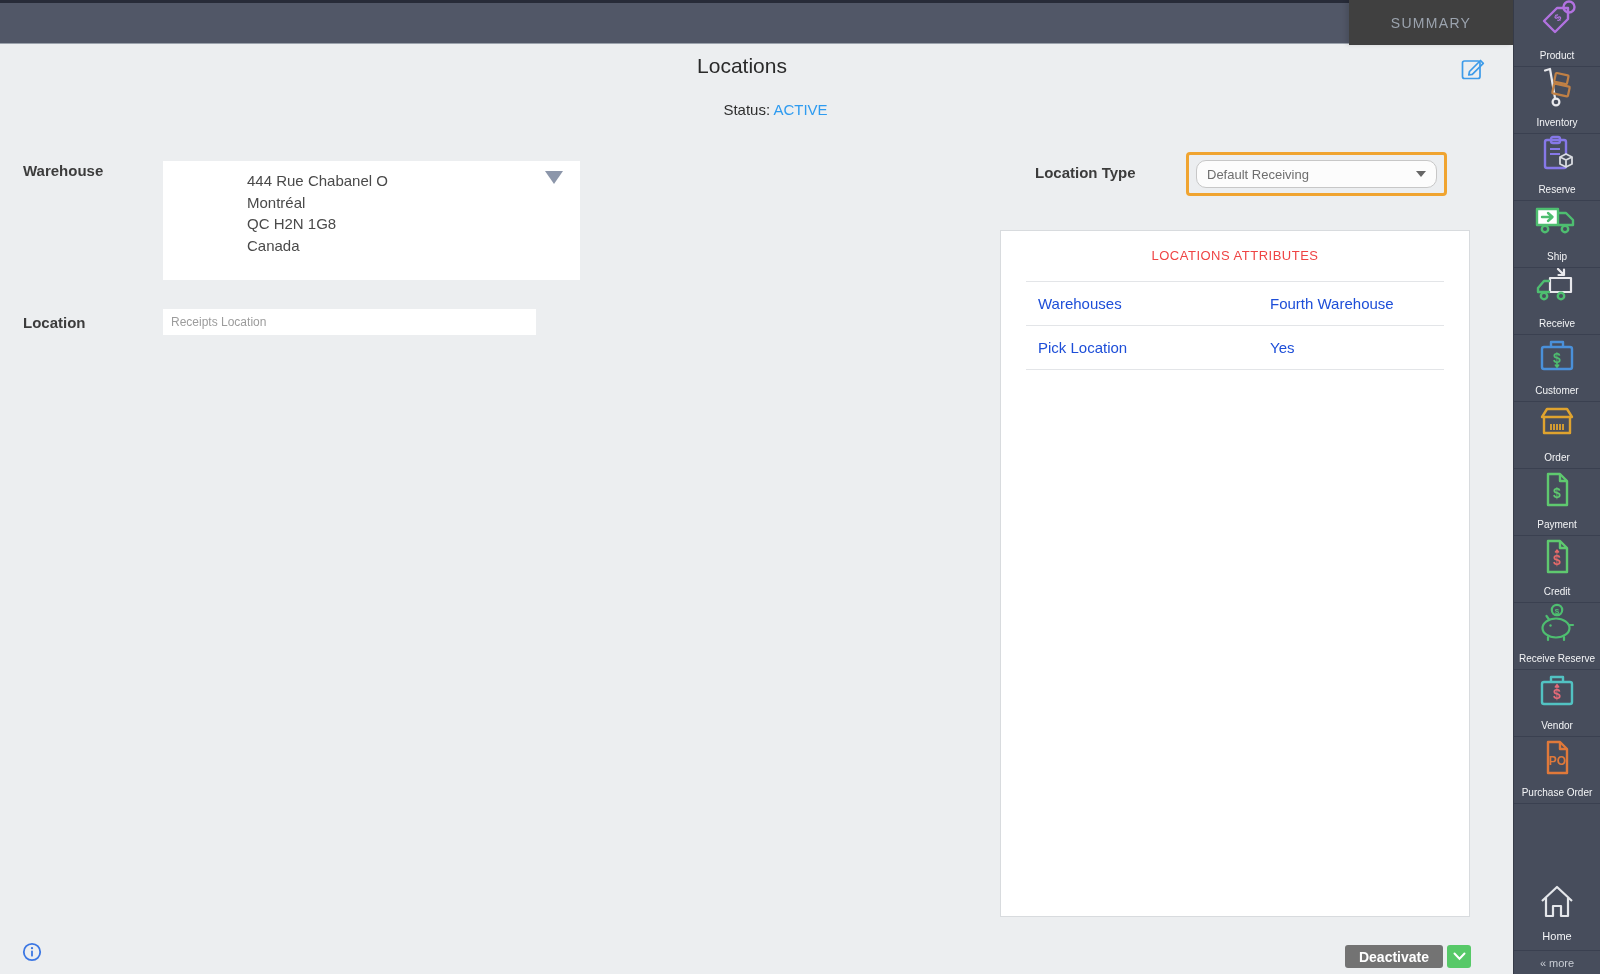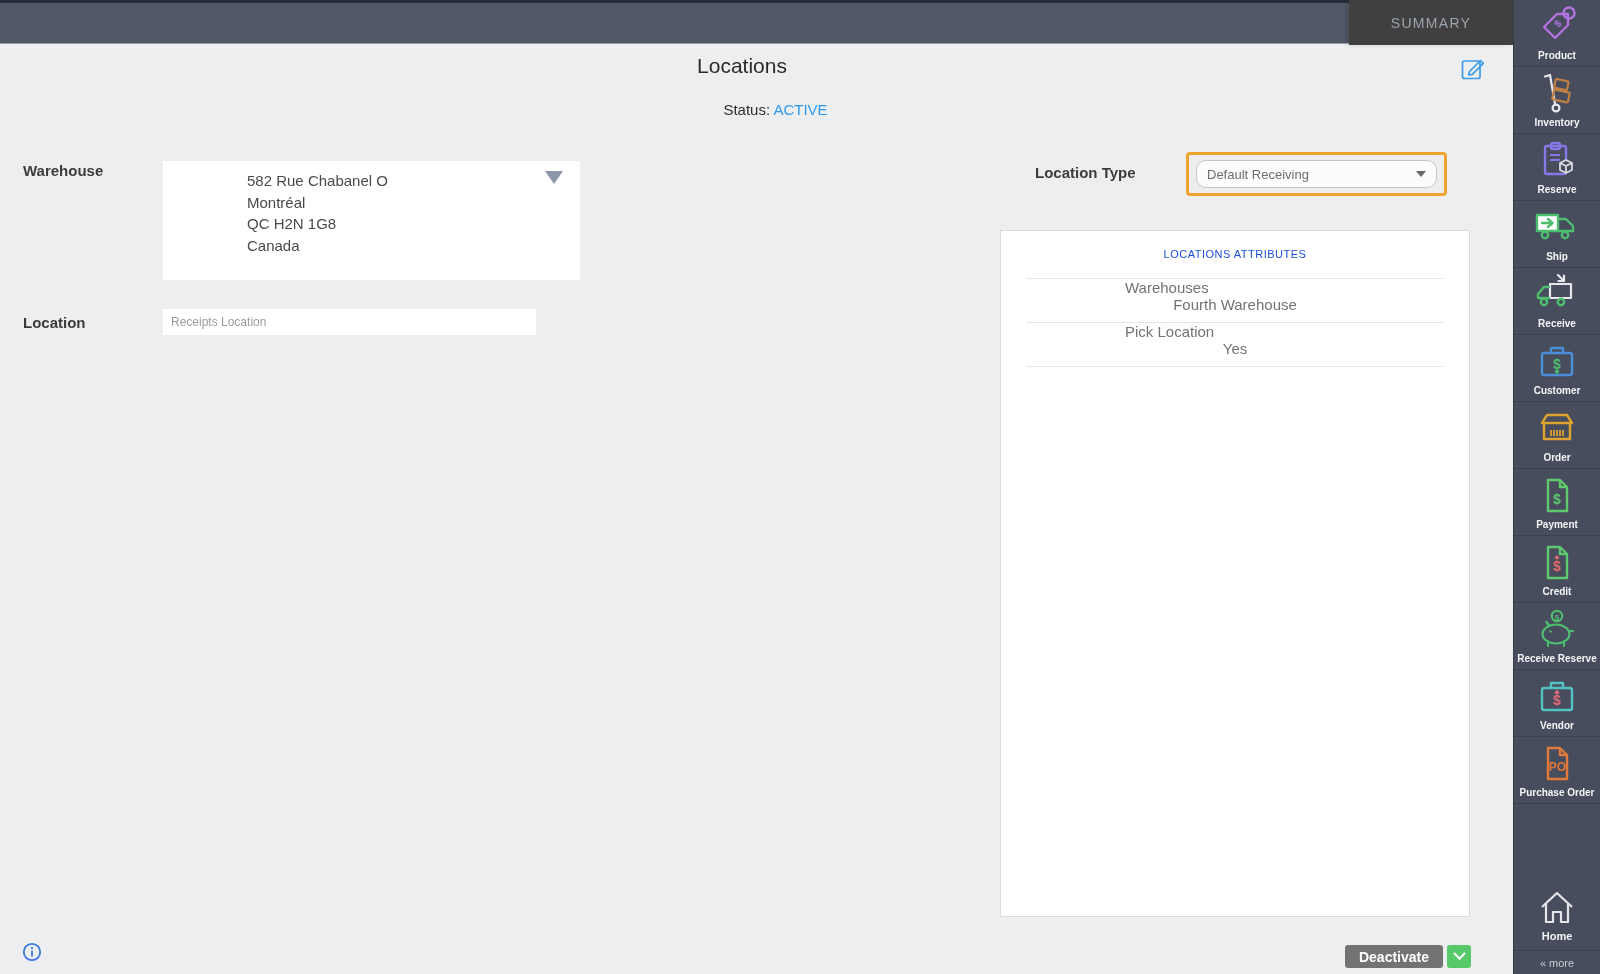--- a/index.html
+++ b/index.html
@@ -41,42 +41,42 @@
                 border-radius:4px;box-sizing:border-box;}
   .lt-select{position:absolute;left:7px;top:5px;right:7px;height:28px;background:#FCFCFC;
              border:1px solid #C7C7C7;border-radius:10px;box-sizing:border-box;display:flex;align-items:center;
              padding:0 10px;font-size:13px;color:#6E6E6E;cursor:pointer;}
   .lt-caret{margin-left:auto;width:0;height:0;border-left:5px solid transparent;
             border-right:5px solid transparent;border-top:6px solid #666;}
 
   
   .attr-card{position:absolute;left:1000px;top:230px;width:470px;height:687px;background:#FFFFFF;
              border:1px solid #D8DBDE;box-sizing:border-box;}
-  .attr-title{margin-top:17px;text-align:center;font-size:11px;color:#1d4ed8;letter-spacing:0.5px;}
+  .attr-title{margin-top:17px;text-align:center;font-size:13px;color:#ef4444;letter-spacing:0.5px;}
   .attr-rows{margin:18px 25px 0 25px;border-top:1px solid #E3E5E8;}
   .attr-row{display:flex;align-items:center;height:43px;border-bottom:1px solid #E3E5E8;
-            font-size:15px;color:#737373;flex-direction:column;}
+            font-size:15px;color:#1d4ed8;}
   .attr-row .lbl{margin-left:12px;width:232px;}
 
   
   .deactivate-btn{position:absolute;left:1345px;top:945px;width:98px;height:23px;background:#737373;border:none;
                   border-radius:3px;color:#FFFFFF;font-size:14px;font-weight:bold;font-family:inherit;cursor:pointer;}
   .deactivate-caret-btn{position:absolute;left:1447px;top:945px;width:24px;height:23px;background:#57C968;
                   border:none;border-radius:3px;cursor:pointer;display:flex;align-items:center;
                   justify-content:center;padding:0;}
   .info-btn{position:absolute;left:22px;top:942px;width:20px;height:20px;background:transparent;border:none;
             padding:0;cursor:pointer;}
 
   
   .sidebar{position:absolute;left:1513px;top:0;width:87px;height:974px;background:#474D5C;
            border-left:1px solid #363B48;box-sizing:border-box;display:flex;flex-direction:column;}
   .nav-item{flex:0 0 67px;height:67px;display:flex;flex-direction:column;align-items:center;
             justify-content:flex-end;padding-bottom:5px;box-sizing:border-box;
             border-bottom:1px solid #3A4050;cursor:pointer;}
-  .nav-label{color:#F4F5F7;font-size:10px;font-weight:bold;margin-top:2px;white-space:nowrap;}
+  .nav-label{color:#F4F5F7;font-size:10px;font-weight:normal;margin-top:8px;white-space:nowrap;}
   .nav-spacer{flex:1 1 auto;}
   .nav-home{flex:0 0 76px;height:76px;border-bottom:none;padding-bottom:8px;}
   .nav-home .nav-label{font-size:11px;text-align:right;}
   .nav-more{flex:0 0 23px;height:23px;border-top:1px solid #3A4050;display:flex;align-items:center;
             justify-content:center;color:#C9CDD5;font-size:11px;cursor:pointer;}
 </style>
 </head>
 <body>
 
 <div class="screen">
@@ -99,21 +99,21 @@
           <rect x="3.5" y="7" width="17.5" height="17.5" rx="2"></rect>
           <path d="M10.5 17.5 L21.5 6.5 L24.3 9.3 L13.3 20.3 L9.8 21 Z"></path>
         </g>
       </svg>
     </span>
   </button>
 
   <div class="field-label lbl-warehouse">Warehouse</div>
   <div class="wh-box">
     <div class="wh-addr">
-      <div>582 Rue Chabanel O</div>
+      <div>444 Rue Chabanel O</div>
       <div>Montréal</div>
       <div>QC H2N 1G8</div>
       <div>Canada</div>
     </div>
     <div class="wh-caret"></div>
   </div>
 
   <div class="field-label lbl-location">Location</div>
   <input class="loc-input" type="text" placeholder="Receipts Location" style="">
 

